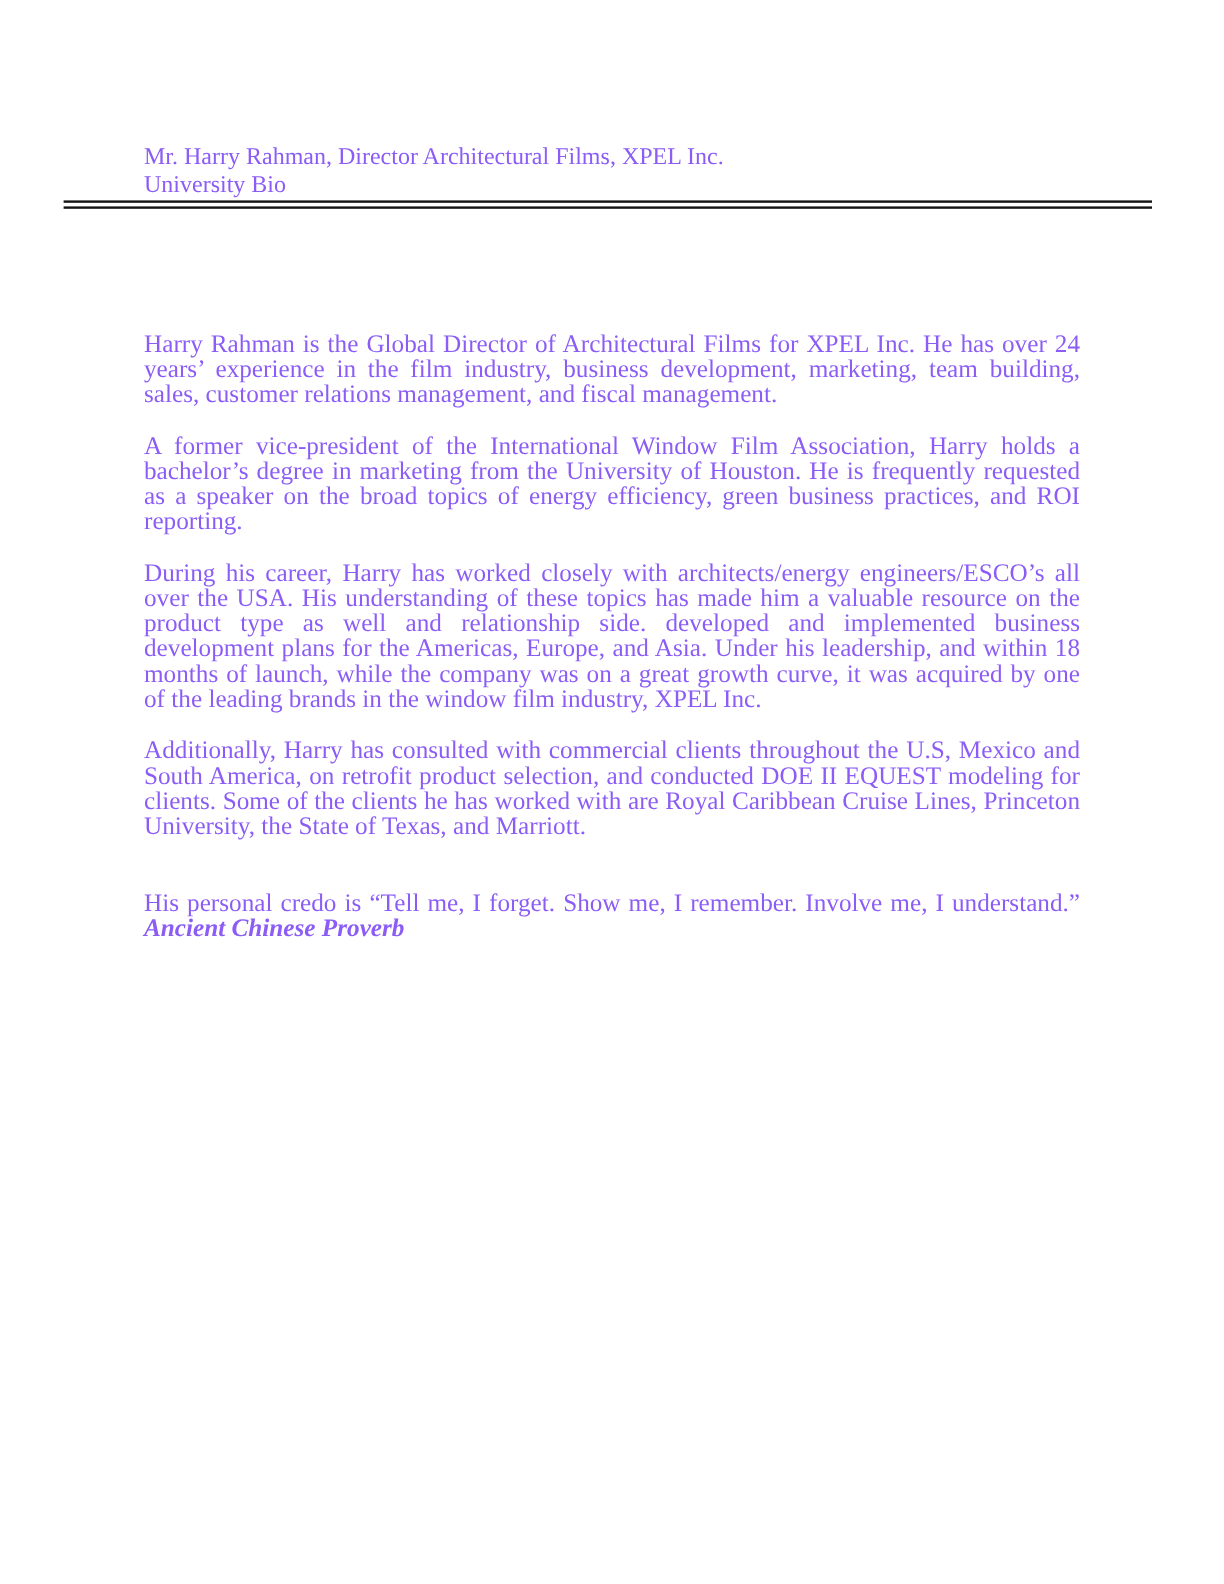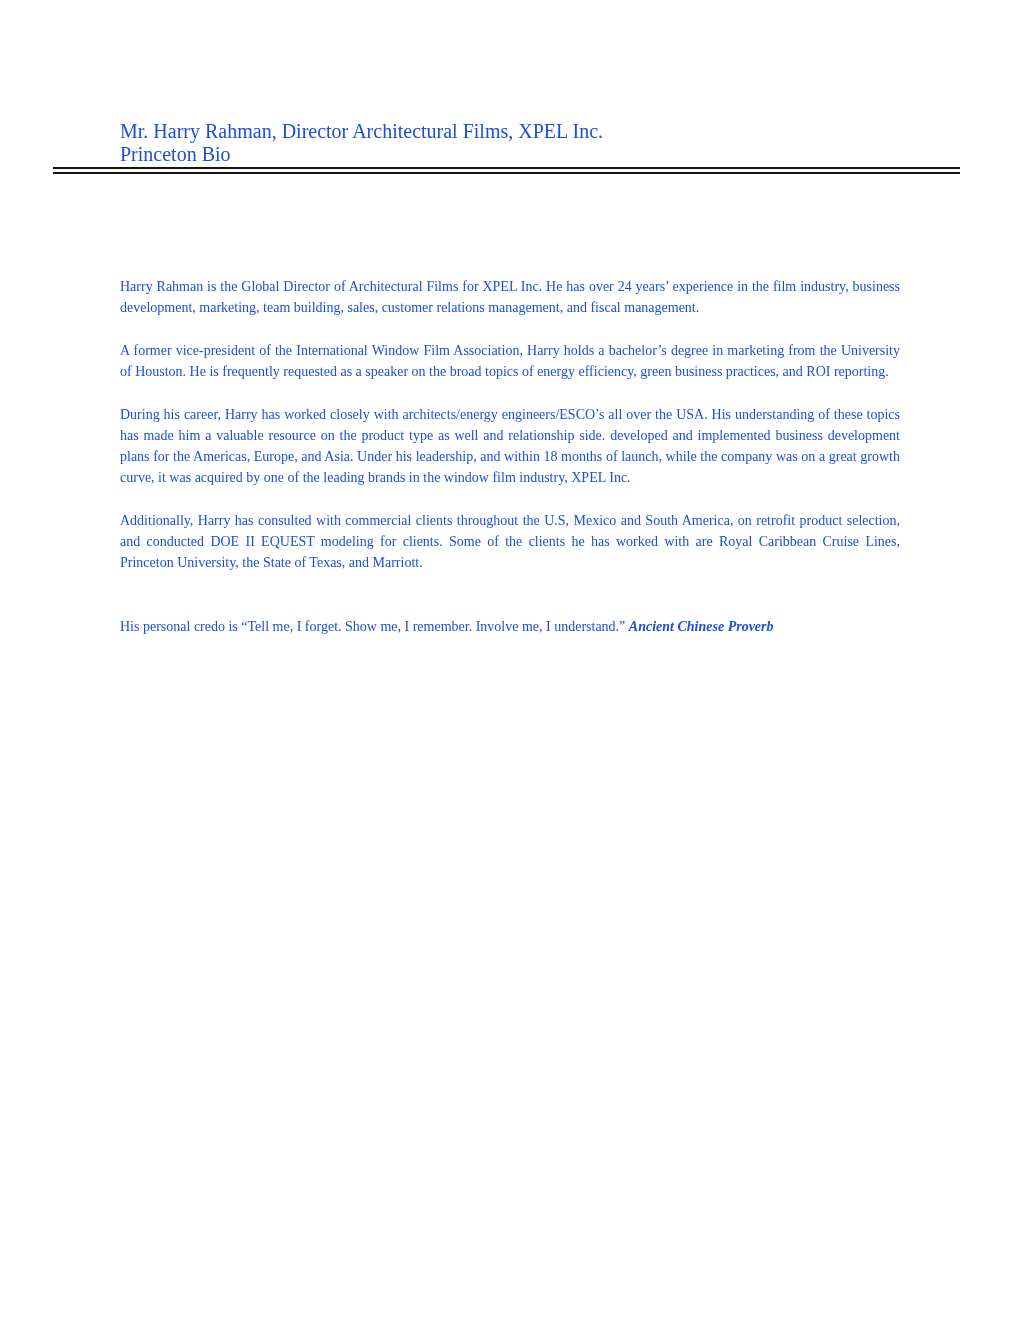--- a/index.html
+++ b/index.html
@@ -5,21 +5,21 @@
   html, body {
     margin: 0;
     padding: 0;
     background: #ffffff;
   }
   .page {
     position: relative;
     width: 1020px;
     height: 1320px;
     background: #ffffff;
-    color: #1d4ed8;
+    color: #8b5cf6;
     font-family: "Liberation Serif", serif;
     overflow: hidden;
   }
   .doc-header {
     position: absolute;
     left: 120px;
     top: 120px;
     width: 780px;
     font-size: 20px;
     line-height: 23px;
@@ -31,21 +31,21 @@
     top: 167px;
     width: 907px;
     height: 0;
     border-top: 7px double #141414;
   }
   .content {
     position: absolute;
     left: 120px;
     top: 276px;
     width: 780px;
-    font-size: 14px;
+    font-size: 21px;
     line-height: 21px;
     text-align: justify;
   }
   .content p {
     margin: 0 0 22px 0;
   }
   .content p.credo {
     margin-top: 43px;
     margin-bottom: 14px;
   }
@@ -54,21 +54,21 @@
     font-style: italic;
   }
 </style>
 </head>
 <body>
 
 <div class="page">
 
   <header class="doc-header">
     <div>Mr. Harry Rahman, Director Architectural Films, XPEL Inc.</div>
-    <div>Princeton Bio</div>
+    <div>University Bio</div>
   </header>
 
   <div class="double-rule"></div>
 
   <main class="content">
     <p>Harry Rahman is the Global Director of Architectural Films for XPEL Inc.  He has over 24 years’ experience in the film industry, business development, marketing, team building, sales, customer relations management, and fiscal management.</p>
     <p>A former vice-president of the International Window Film Association, Harry holds a bachelor’s degree in marketing from the University of Houston.  He is frequently requested as a speaker on the broad topics of energy efficiency, green business practices, and ROI reporting.</p>
     <p>During his career, Harry has worked closely with architects/energy engineers/ESCO’s all over the USA.  His understanding of these topics has made him a valuable resource on the product type as well and relationship side.  developed and implemented business development plans for the Americas, Europe, and Asia.  Under his leadership, and within 18 months of launch, while the company was on a great growth curve, it was acquired by one of the leading brands in the window film industry, XPEL Inc.</p>
     <p>Additionally, Harry has consulted with commercial clients throughout the U.S, Mexico and South America, on retrofit product selection, and conducted DOE II EQUEST modeling for clients. Some of the clients he has worked with are Royal Caribbean Cruise Lines, Princeton University, the State of Texas, and Marriott.</p>
     <p class="credo"><span>His personal credo is “Tell me, I forget.  Show me, I remember.  Involve me, I understand.” </span><span class="attribution">Ancient Chinese Proverb</span></p>

